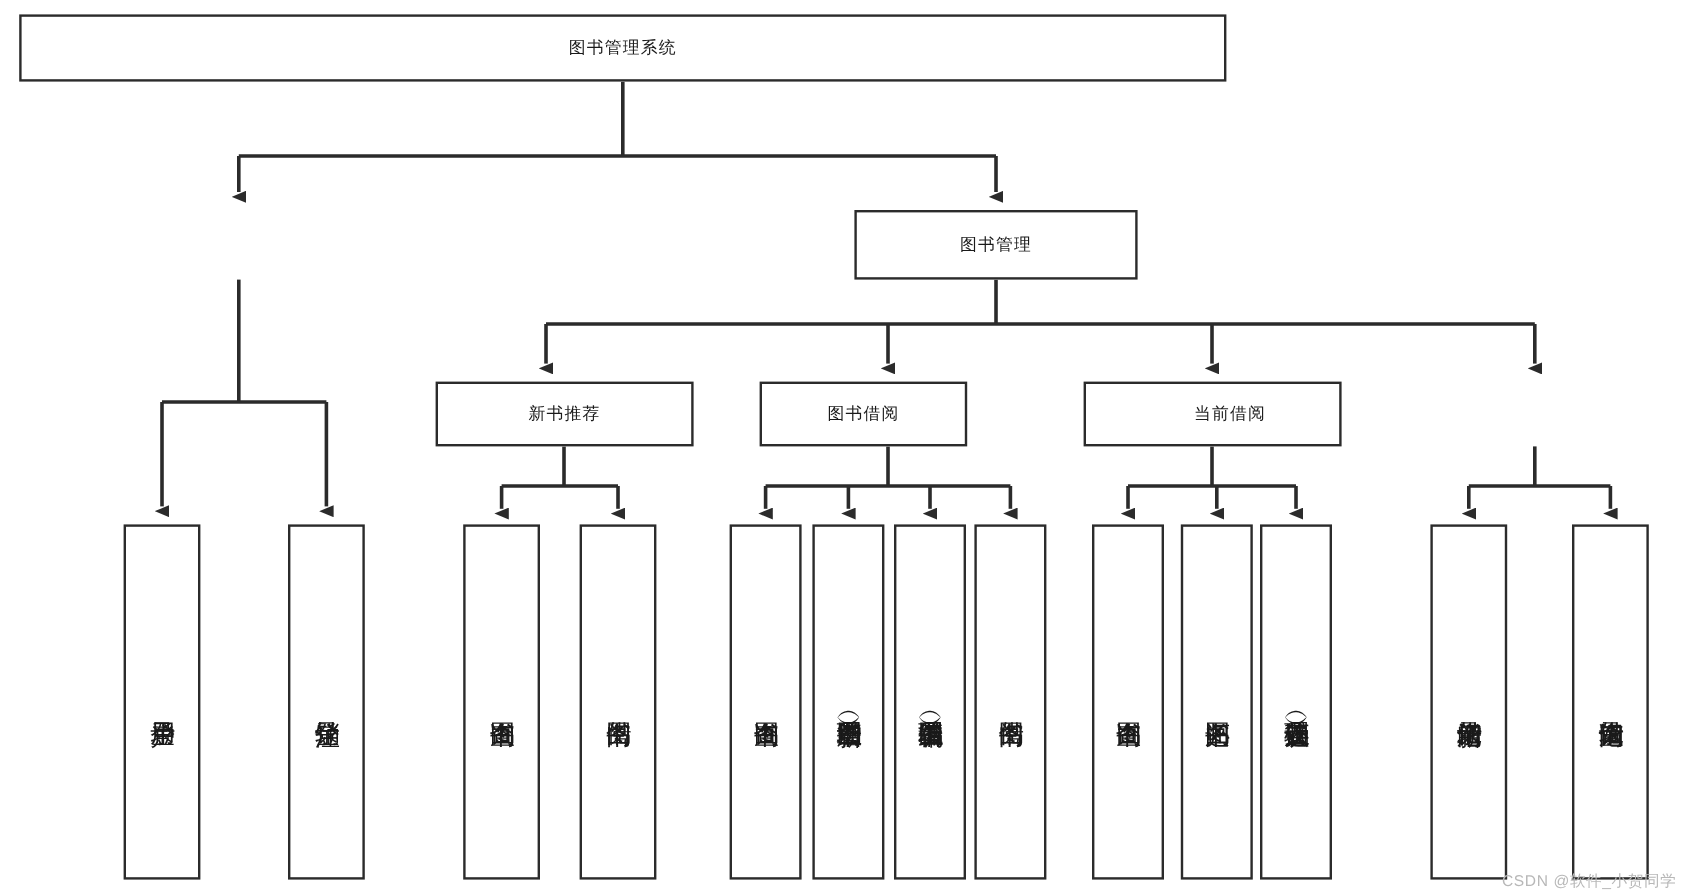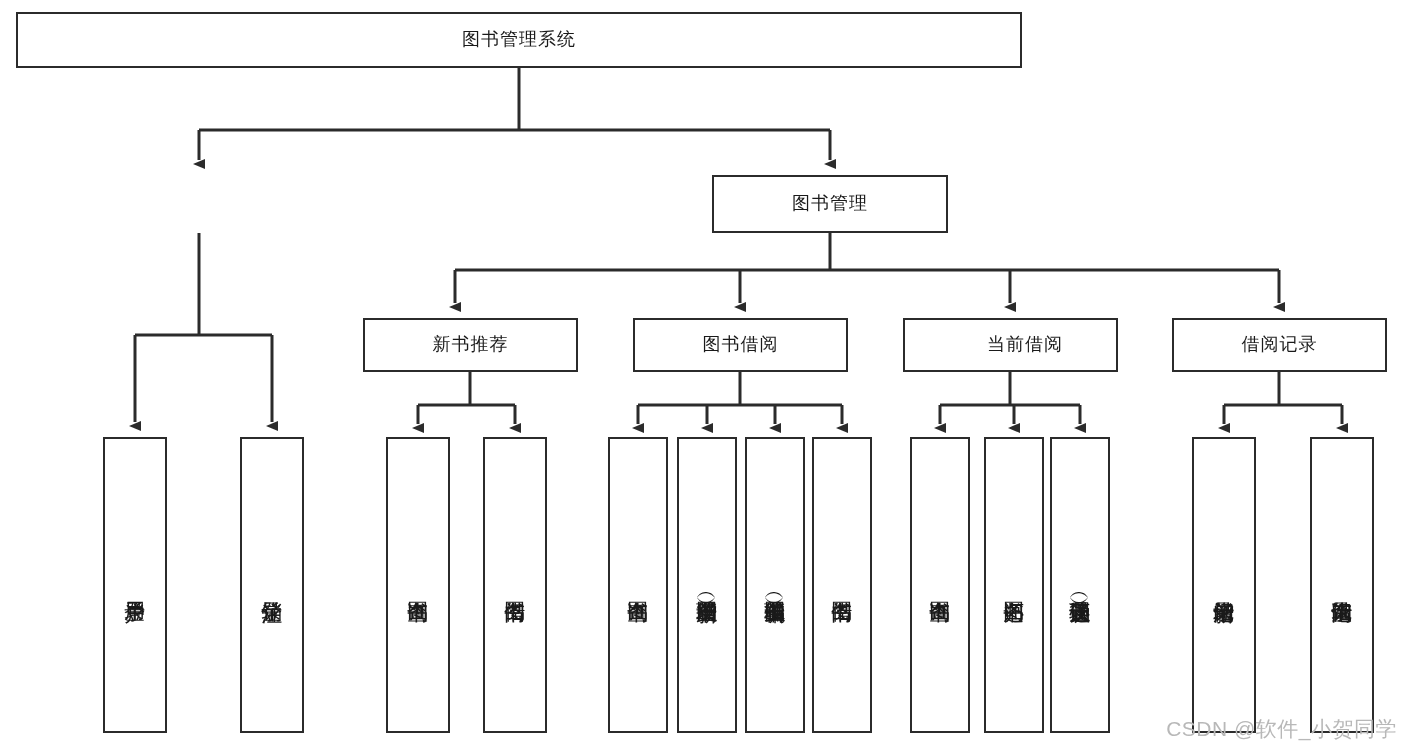--- a/index.html
+++ b/index.html
@@ -29,21 +29,21 @@
     position: absolute;
     box-sizing: border-box;
     background: #ffffff;
     border: 2px solid #2b2b2b;
     display: flex;
     align-items: center;
     justify-content: center;
     color: #1a1a1a;
   }
   .node.horizontal {
-    font-size: 18px;
+    font-size: 14px;
     line-height: 1.1;
     letter-spacing: 1px;
   }
   .node.vertical {
     font-size: 21px;
     line-height: 1.12;
     letter-spacing: 0px;
     writing-mode: vertical-rl;
     text-orientation: upright;
     padding: 4px 0;
@@ -51,21 +51,21 @@
   .node.vertical .vtext {
     writing-mode: vertical-rl;
     text-orientation: upright;
     white-space: nowrap;
     display: block;
   }
   .watermark {
     position: absolute;
     right: 8px;
     bottom: 4px;
-    font-size: 21px;
+    font-size: 13px;
     color: #b8b8b8;
     letter-spacing: 0.5px;
     user-select: none;
     white-space: nowrap;
   }
 </style>
 </head>
 <body>
 
 <div id="diagram-root">
@@ -128,28 +128,25 @@
     <span>图书管理系统</span>
   </div>
 
   <div class="node horizontal" style="left: 363px; top: 318px; width: 215px; height: 54px;">
     <span>新书推荐</span>
   </div>
 
   <div class="node horizontal" style="left: 712px; top: 175px; width: 236px; height: 58px;">
     <span>图书管理</span>
   </div>
-  <div class="node horizontal" style="left: 633px; top: 318px; width: 215px; height: 54px;">
+  <div class="node horizontal" style="left: 633px; top: 318px; width: 173px; height: 54px;">
     <span>图书借阅</span>
   </div>
   <div class="node horizontal" style="left: 903px; top: 318px; width: 215px; height: 54px; padding-left: 29px;">
     <span>当前借阅</span>
-  </div>
-  <div class="node horizontal" style="left: 1172px; top: 318px; width: 215px; height: 54px;">
-    <span>借阅记录</span>
   </div>
 
   <div class="node vertical" style="left: 103px; top: 437px; width: 64px; height: 296px;">
     <span class="vtext">用户登录</span>
   </div>
   <div class="node vertical" style="left: 240px; top: 437px; width: 64px; height: 296px;">
     <span class="vtext">注销登录</span>
   </div>
 
   <div class="node vertical" style="left: 386px; top: 437px; width: 64px; height: 296px;">

